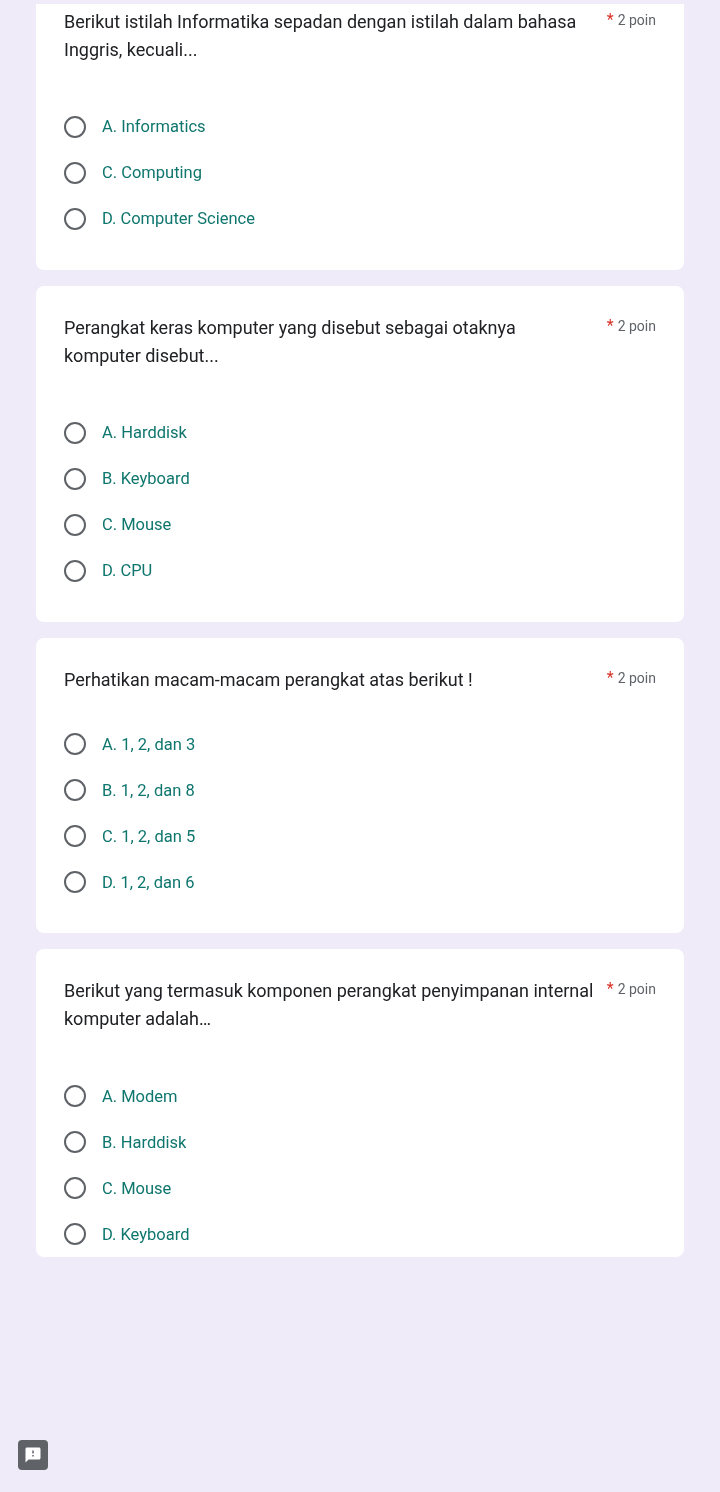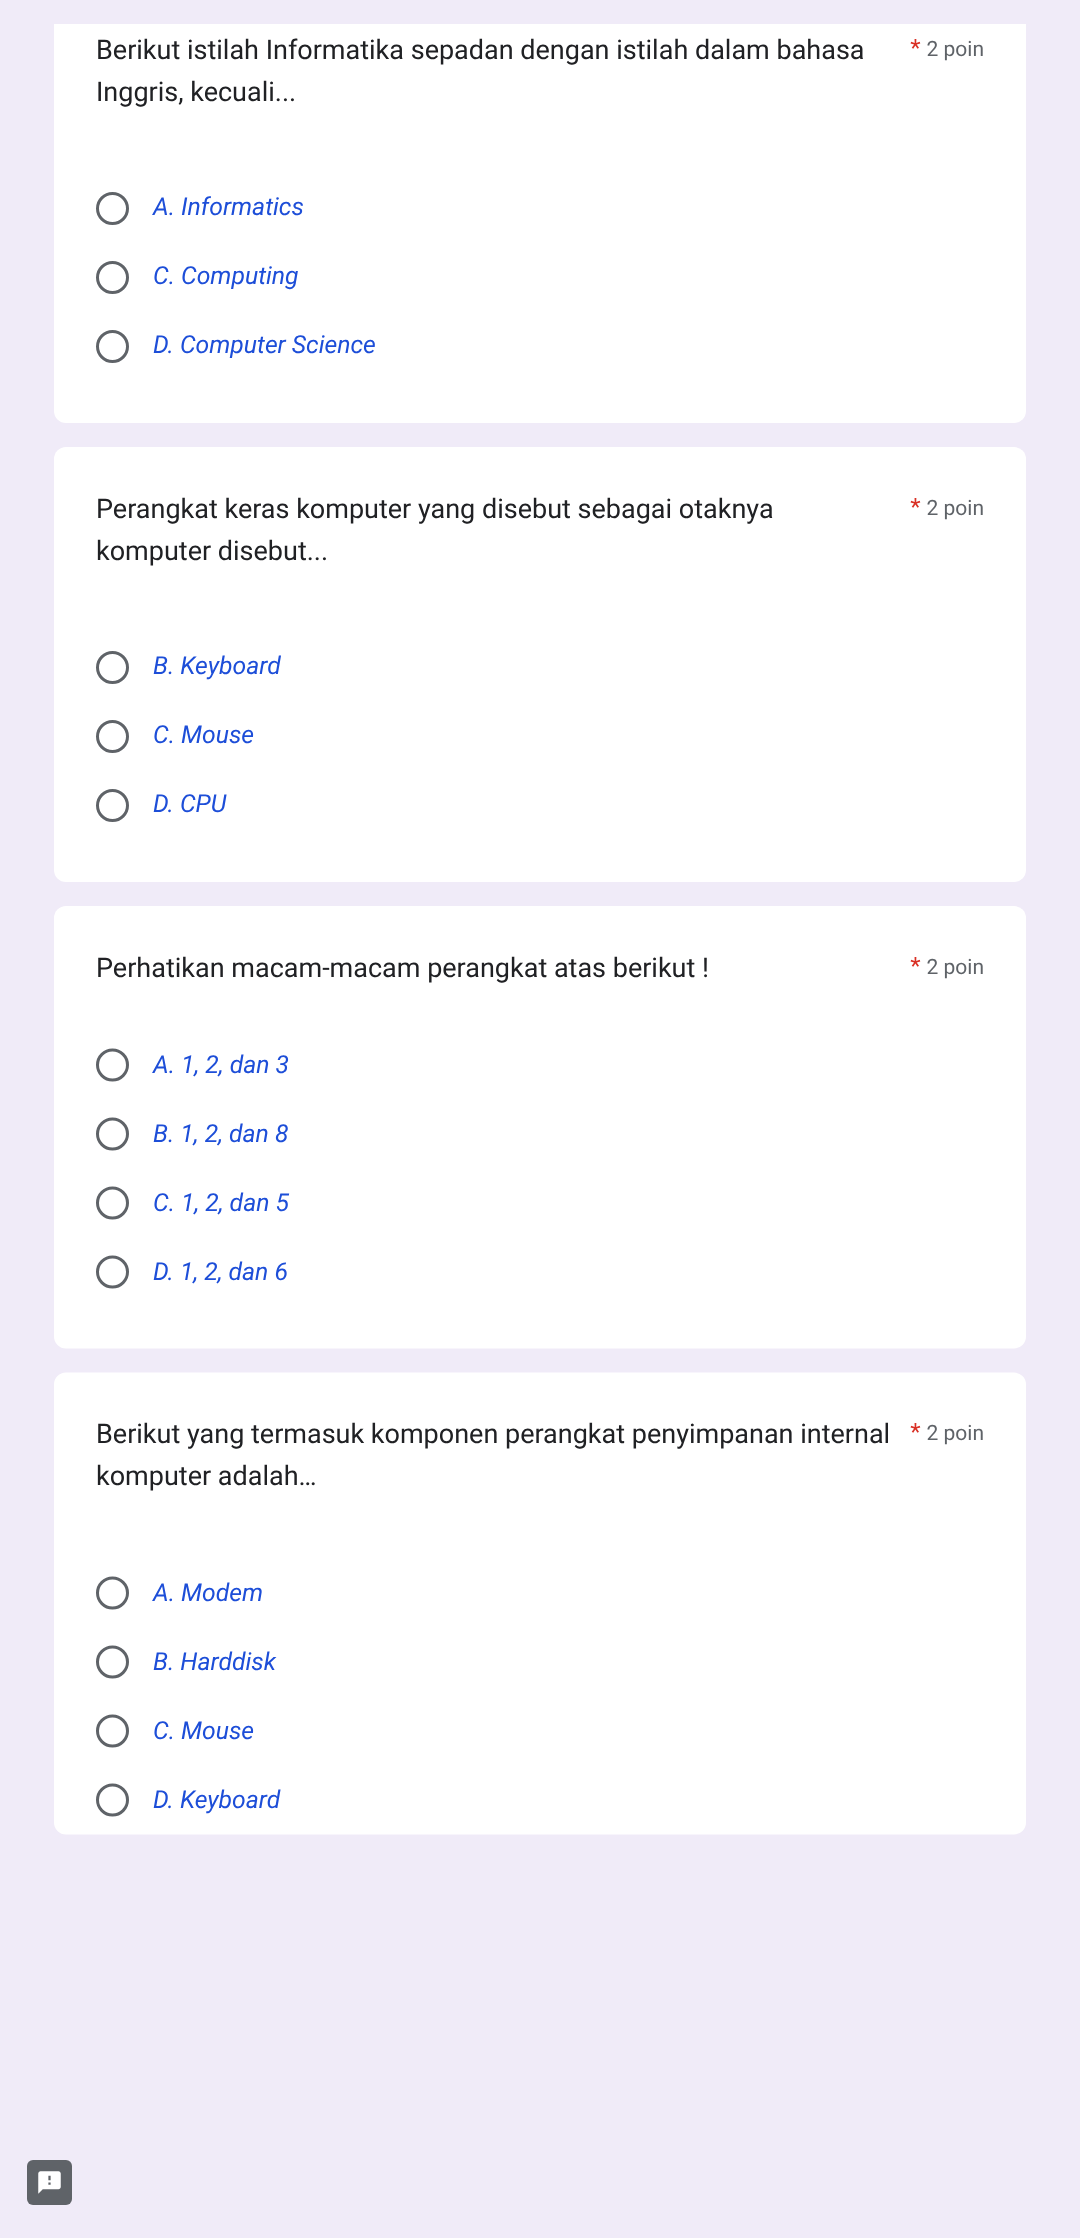--- a/index.html
+++ b/index.html
@@ -6,21 +6,21 @@
   html, body {
     margin: 0;
     padding: 0;
     background: #f0ebf8;
     font-family: Roboto, Arial, sans-serif;
     color: #202124;
   }
   .page {
     width: 720px;
     margin: 0 auto;
-    padding: 16px 36px;
+    padding: 4px 36px;
   }
   .card {
     background: #fff;
     border-radius: 8px;
     margin: 16px 0;
     padding: 28px 28px 28px 28px;
   }
   .card.first {
     margin-top: 0;
     border-top-left-radius: 0;
@@ -68,22 +68,21 @@
   }
   .radio {
     width: 22px;
     height: 22px;
     border: 2px solid #5f6368;
     border-radius: 50%;
     flex-shrink: 0;
   }
   .option-label {
     font-size: 16.5px;
-    color: #1d4ed8;
-    font-style: italic;
+    color: #0f766e;
   }
   .report-btn {
     position: fixed;
     left: 18px;
     bottom: 22px;
     width: 30px;
     height: 30px;
     background: #5f6368;
     border-radius: 4px;
     display: flex;
@@ -124,20 +123,24 @@
   <div class="card">
     <div class="q-header">
       <div class="q-title">Perangkat keras komputer yang disebut sebagai otaknya komputer disebut...</div>
       <div class="points">
         <span class="asterisk">*</span><span>2 poin</span>
       </div>
     </div>
     <div class="options">
       <div class="option">
         <div class="radio"></div>
+        <div class="option-label">A. Harddisk</div>
+      </div>
+      <div class="option">
+        <div class="radio"></div>
         <div class="option-label">B. Keyboard</div>
       </div>
       <div class="option">
         <div class="radio"></div>
         <div class="option-label">C. Mouse</div>
       </div>
       <div class="option">
         <div class="radio"></div>
         <div class="option-label">D. CPU</div>
       </div>

